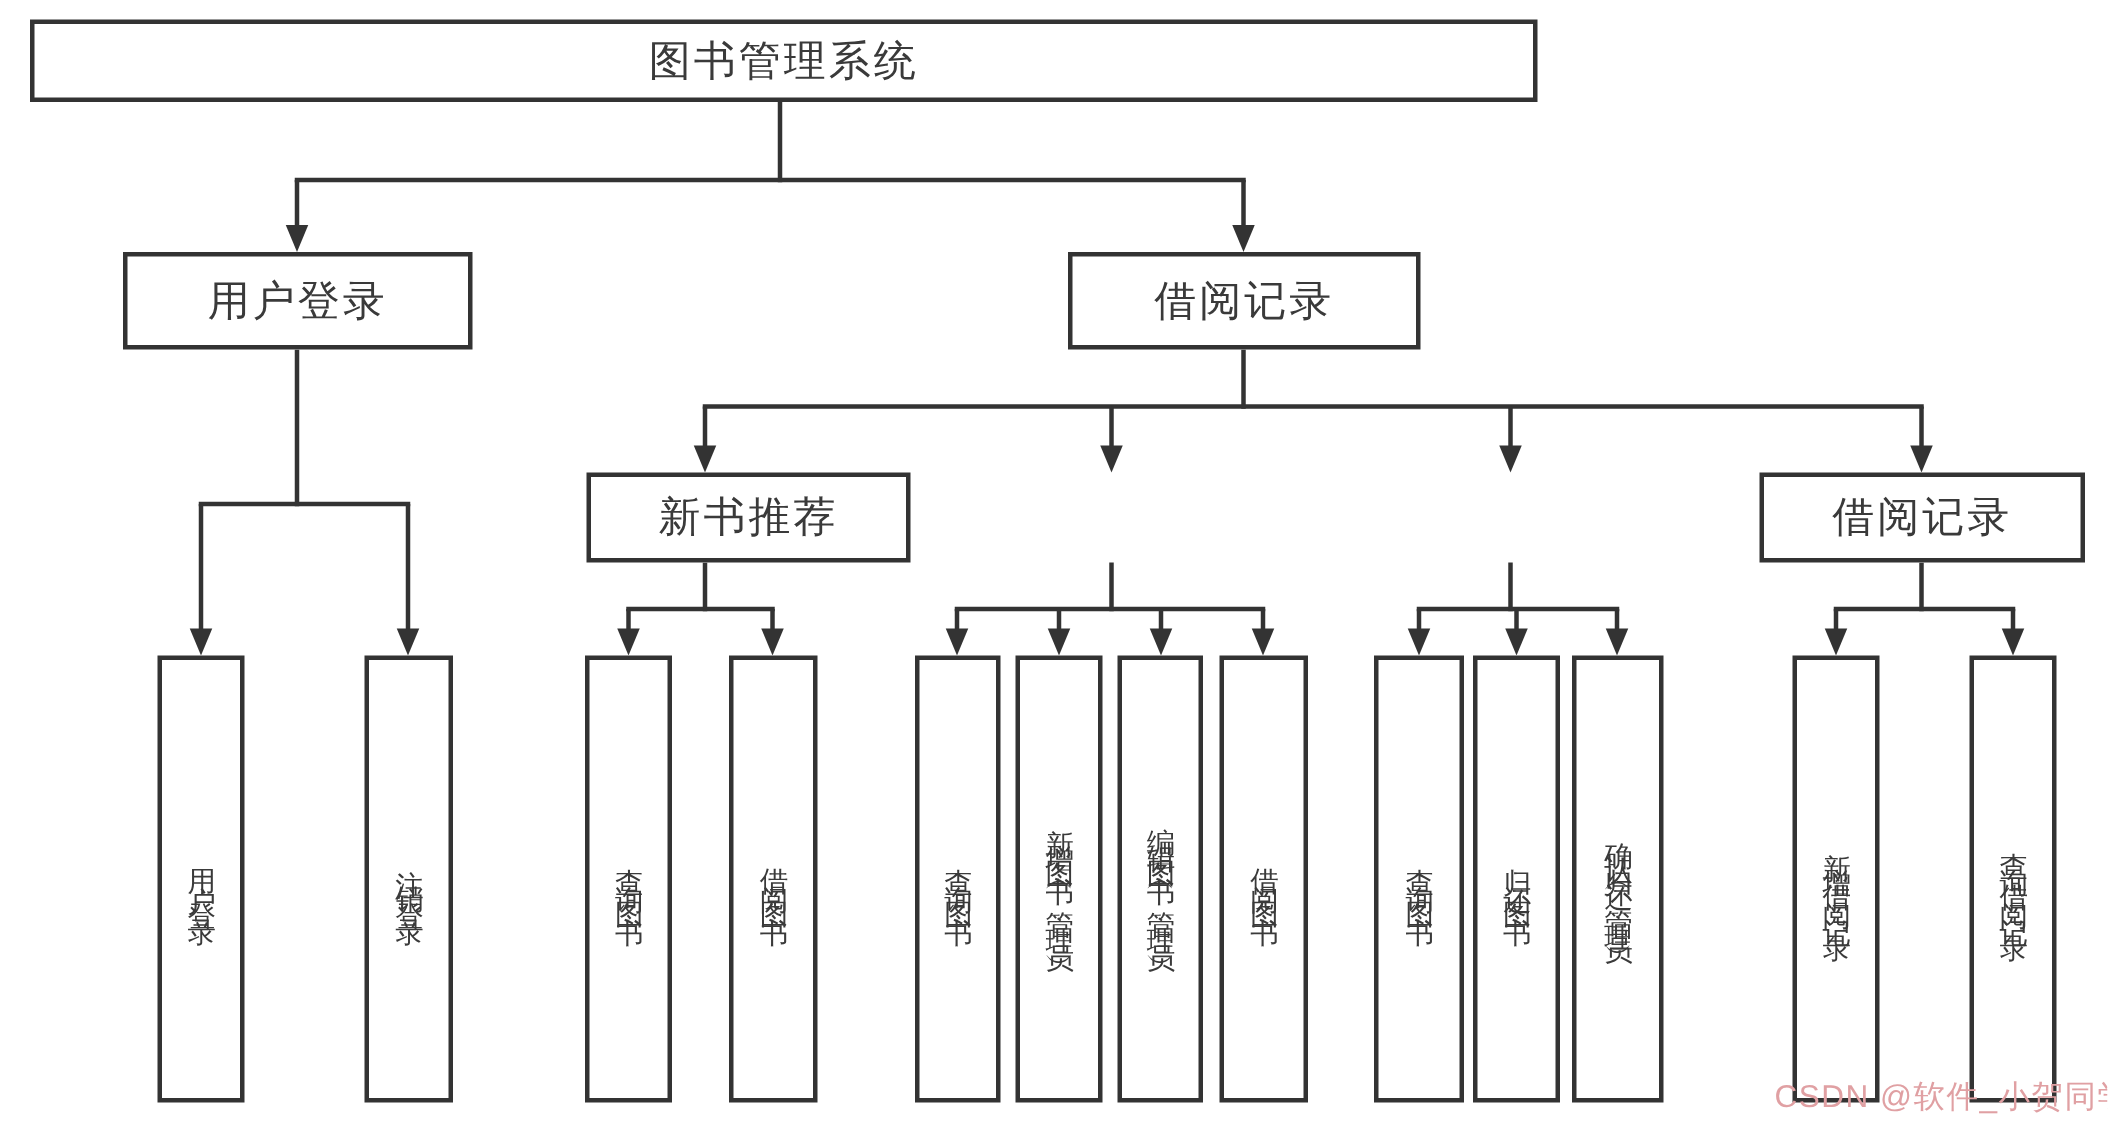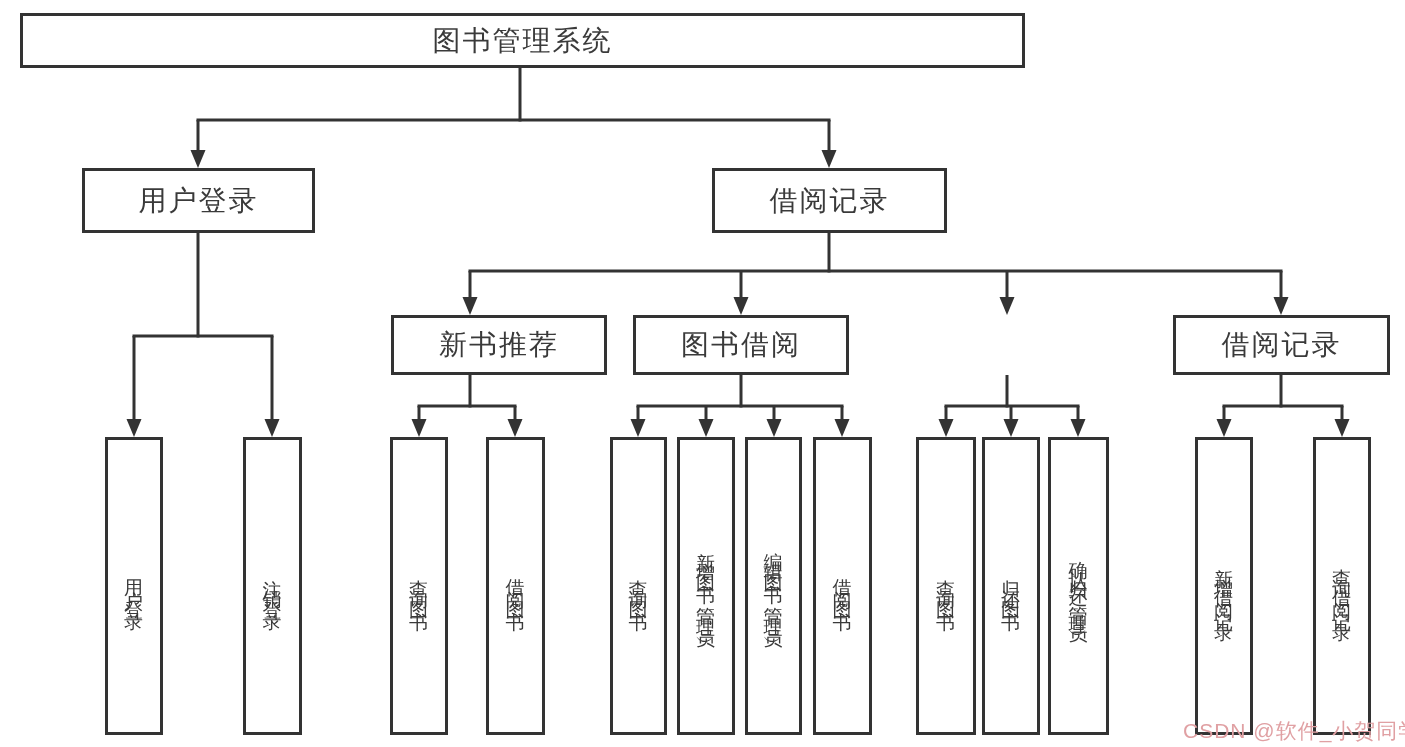--- a/index.html
+++ b/index.html
@@ -150,21 +150,20 @@
       <polygon points="1334.5,419 1349.5,419 1342,437"></polygon>
     </g>
   </svg>
 
   <div class="box" style="left:20px; top:13px; width:1005px; height:55px;">图书管理系统</div>
 
   <div class="box" style="left:82px; top:168px; width:233px; height:65px;">用户登录</div>
   <div class="box" style="left:712px; top:168px; width:235px; height:65px;">借阅记录</div>
 
   <div class="box" style="left:362px; top:315px; width:216px; height:60px;margin-left:29px;">新书推荐</div>
-  <div class="box" style="left:633px; top:315px; width:216px; height:60px;">图书借阅</div>
   <div class="box" style="left:1173px; top:315px; width:217px; height:60px;text-align:center;">借阅记录</div>
 
   <div class="leaf" style="left:105px; width:58px;">用户登录</div>
   <div class="leaf" style="left:243px; width:59px;">注销登录</div>
 
   <div class="leaf" style="left:390px; width:58px;">查询图书</div>
   <div class="leaf" style="left:486px; width:59px;">借阅图书</div>
 
   <div class="leaf" style="left:610px; width:57px;">查询图书</div>
   <div class="leaf" style="left:677px; width:58px;">新增图书（管理员）</div>

